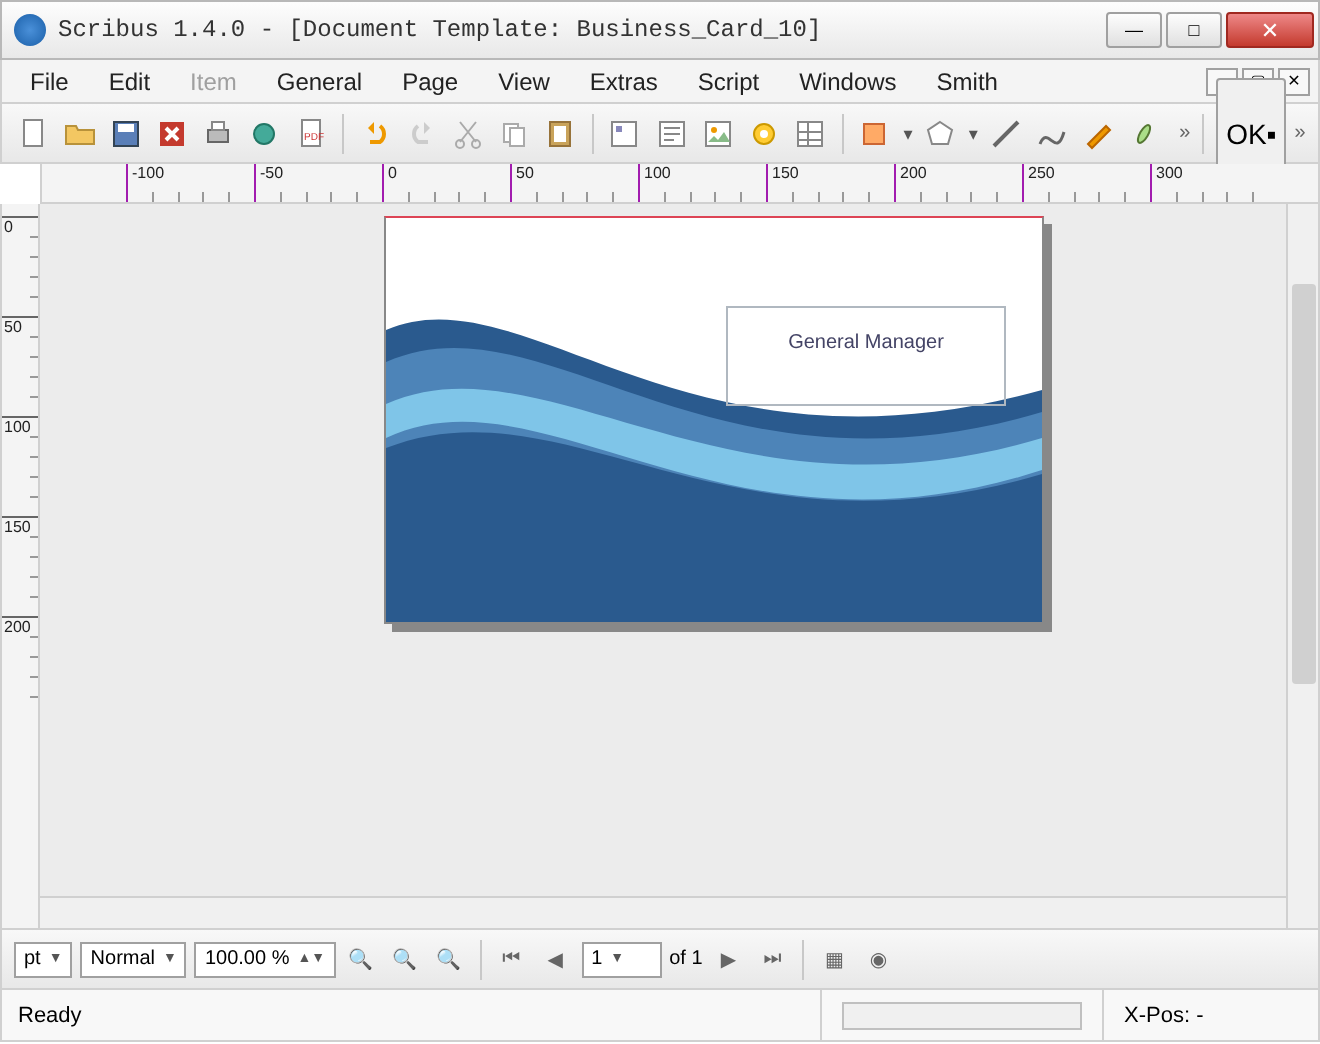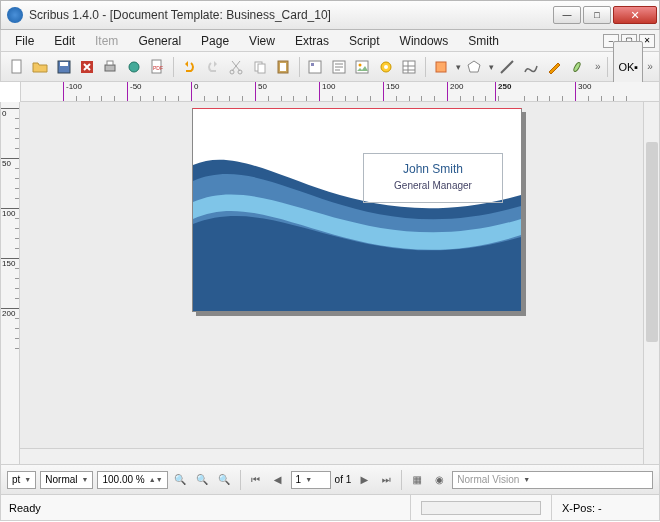--- a/index.html
+++ b/index.html
@@ -1,32 +1,32 @@
 <!DOCTYPE html>
 <html><head>
 <meta charset="utf-8">
 <style>
 * { box-sizing: border-box; margin: 0; padding: 0; font-family: "Segoe UI", Tahoma, sans-serif; }
 body { width: 660px; height: 522px; overflow: hidden; background: #fff; }
 .titlebar { height: 30px; background: linear-gradient(#fdfdfd,#e8e8e8); border: 1px solid #b8b8b8; display: flex; align-items: center; padding: 0 2px 0 6px; font-size: 12px; }
 .titlebar .app-icon { width: 16px; height: 16px; background: radial-gradient(#4a90d9,#1a5fa8); border-radius: 50%; margin-right: 6px; }
-.titlebar .title { flex: 1; color: #333; }
+.titlebar .title { flex: 1; color: #333; font-family: Liberation Mono, monospace; }
 .winbtn { width: 28px; height: 18px; margin-left: 2px; border: 1px solid #a0a0a0; border-radius: 2px; display: flex; align-items: center; justify-content: center; font-size: 9px; background: linear-gradient(#fdfdfd,#e0e0e0); }
 .winbtn.close { background: linear-gradient(#e88,#c43a2e); color: #fff; border-color: #a02820; width: 44px; font-size: 11px; }
 .menubar { height: 22px; background: #f4f4f4; border: 1px solid #d0d0d0; border-top: none; display: flex; align-items: center; padding: 0 4px; font-size: 12px; }
 .menubar span { padding: 2px 10px; color: #222; }
 .menubar span.disabled { color: #a0a0a0; }
 .menubar .mdi { display: flex; gap: 2px; }
 .menubar .mdi div { width: 16px; height: 14px; border: 1px solid #a0a0a0; font-size: 8px; display: flex; align-items: center; justify-content: center; background: #f8f8f8; }
 .toolbar { height: 30px; background: linear-gradient(#f8f8f8,#e8e8e8); border: 1px solid #d0d0d0; border-top: none; display: flex; align-items: center; padding: 0 6px; gap: 4px; }
 .tbtn { width: 22px; height: 22px; display: flex; align-items: center; justify-content: center; font-size: 13px; border-radius: 2px; }
 .tbtn svg { width: 16px; height: 16px; }
 .sep { width: 1px; height: 20px; background: #c8c8c8; margin: 0 2px; }
 .drop { font-size: 9px; padding-left: 1px; color: #555; }
-.toolbar .ok { border: 1px solid #a0a0a0; padding: 19px 4px; font-size: 11px; border-radius: 2px; background: #f0f0f0; }
+.toolbar .ok { border: 1px solid #a0a0a0; padding: 19px 4px; font-size: 14px; border-radius: 2px; background: #f0f0f0; }
 .ruler-h { height: 20px; background: #f4f4f4; border: 1px solid #d0d0d0; border-top: none; position: relative; font-size: 8px; overflow: hidden; margin-left: 20px; }
 .ruler-h .tick { position: absolute; top: 0; height: 20px; border-left: 1px solid #a21caf; padding-left: 2px; color: #222; line-height: 9px; }
 .ruler-h .minor { height: 6px; top: 14px; border-left: 1px solid #999; }
 .workspace { display: flex; height: 363px; }
 .ruler-v { width: 20px; background: #f4f4f4; border: 1px solid #d0d0d0; border-top: none; position: relative; font-size: 8px; overflow: hidden; }
 .ruler-v .tick { position: absolute; left: 0; width: 20px; border-top: 1px solid #666; padding: 1px 0 0 1px; color: #222; line-height: 8px; }
 .ruler-v .minor { width: 6px; left: 14px; border-top: 1px solid #999; }
 .canvas-area { flex: 1; background: #ececec; position: relative; border: 1px solid #d0d0d0; border-left: none; border-top: none; overflow: hidden; }
 .card-shadow { position: absolute; left: 176px; top: 10px; width: 330px; height: 204px; background: #888; }
 .card { position: absolute; left: 172px; top: 6px; width: 330px; height: 204px; background: #fff; border-top: 1px solid #d45; border-left: 1px solid #888; border-right: 1px solid #888; border-bottom: 1px solid #888; overflow: hidden; }
@@ -258,21 +258,21 @@
     <div class="tick" style="left: 362px;">150</div>
     <div class="tick minor" style="left: 374.8px;"></div>
     <div class="tick minor" style="left: 387.6px;"></div>
     <div class="tick minor" style="left: 400.4px;"></div>
     <div class="tick minor" style="left: 413.2px;"></div>
     <div class="tick" style="left: 426px;">200</div>
     <div class="tick minor" style="left: 438.8px;"></div>
     <div class="tick minor" style="left: 451.6px;"></div>
     <div class="tick minor" style="left: 464.4px;"></div>
     <div class="tick minor" style="left: 477.2px;"></div>
-    <div class="tick" style="left: 474px; font-weight: bold;">250</div>
+    <div class="tick" style="left: 490px;">250</div>
     <div class="tick minor" style="left: 502.8px;"></div>
     <div class="tick minor" style="left: 515.6px;"></div>
     <div class="tick minor" style="left: 528.4px;"></div>
     <div class="tick minor" style="left: 541.2px;"></div>
     <div class="tick" style="left: 554px;">300</div>
     <div class="tick minor" style="left: 566.8px;"></div>
     <div class="tick minor" style="left: 579.6px;"></div>
     <div class="tick minor" style="left: 592.4px;"></div>
     <div class="tick minor" style="left: 605.2px;"></div>
   </div>
@@ -315,21 +315,20 @@
       <svg class="wave" style="top:52px;height:100px" viewBox="0 0 330 100" preserveAspectRatio="none">
         <path d="M0 20 C 80 -15 160 95 330 45 L330 100 L0 100 Z" fill="#4d84b8"></path>
       </svg>
       <svg class="wave" style="top:68px;height:90px" viewBox="0 0 330 90" preserveAspectRatio="none">
         <path d="M0 25 C 80 -10 170 90 330 42 L330 58 C 170 110 80 5 0 42 Z" fill="#7fc5e8"></path>
       </svg>
       <svg class="wave" style="top:80px;height:130px" viewBox="0 0 330 130" preserveAspectRatio="none">
         <path d="M0 35 C 90 0 170 95 330 48 L330 130 L0 130 Z" fill="#2a5a8e"></path>
       </svg>
       <div class="name-box">
-        <div class="name">John Smith</div>
         <div class="role">General Manager</div>
       </div>
     </div>
     <div class="scroll-v">
         <div class="thumb"></div>
       </div>
     <div class="scroll-h"></div>
   </div>
 </div>
 
@@ -355,24 +354,20 @@
   <div class="combo" style="width:40px">
       <span>1</span>
       <span class="arr">▼</span>
     </div>
   <span style="font-size:10px">of 1</span>
   <div class="navbtn">▶</div>
   <div class="navbtn">⏭</div>
   <div class="sep"></div>
   <div class="navbtn">▦</div>
   <div class="navbtn">◉</div>
-  <div class="combo" style="flex:1;color:#999">
-      <span>Normal Vision</span>
-      <span class="arr">▼</span>
-    </div>
 </div>
 
 <div class="status">
   <span style="flex:0 0 100px">Ready</span>
   <div style="flex:1"></div>
   <div class="seg">
       <div class="bar"></div>
     </div>
   <div class="seg" style="width:100px">X-Pos:  -</div>
 </div>

